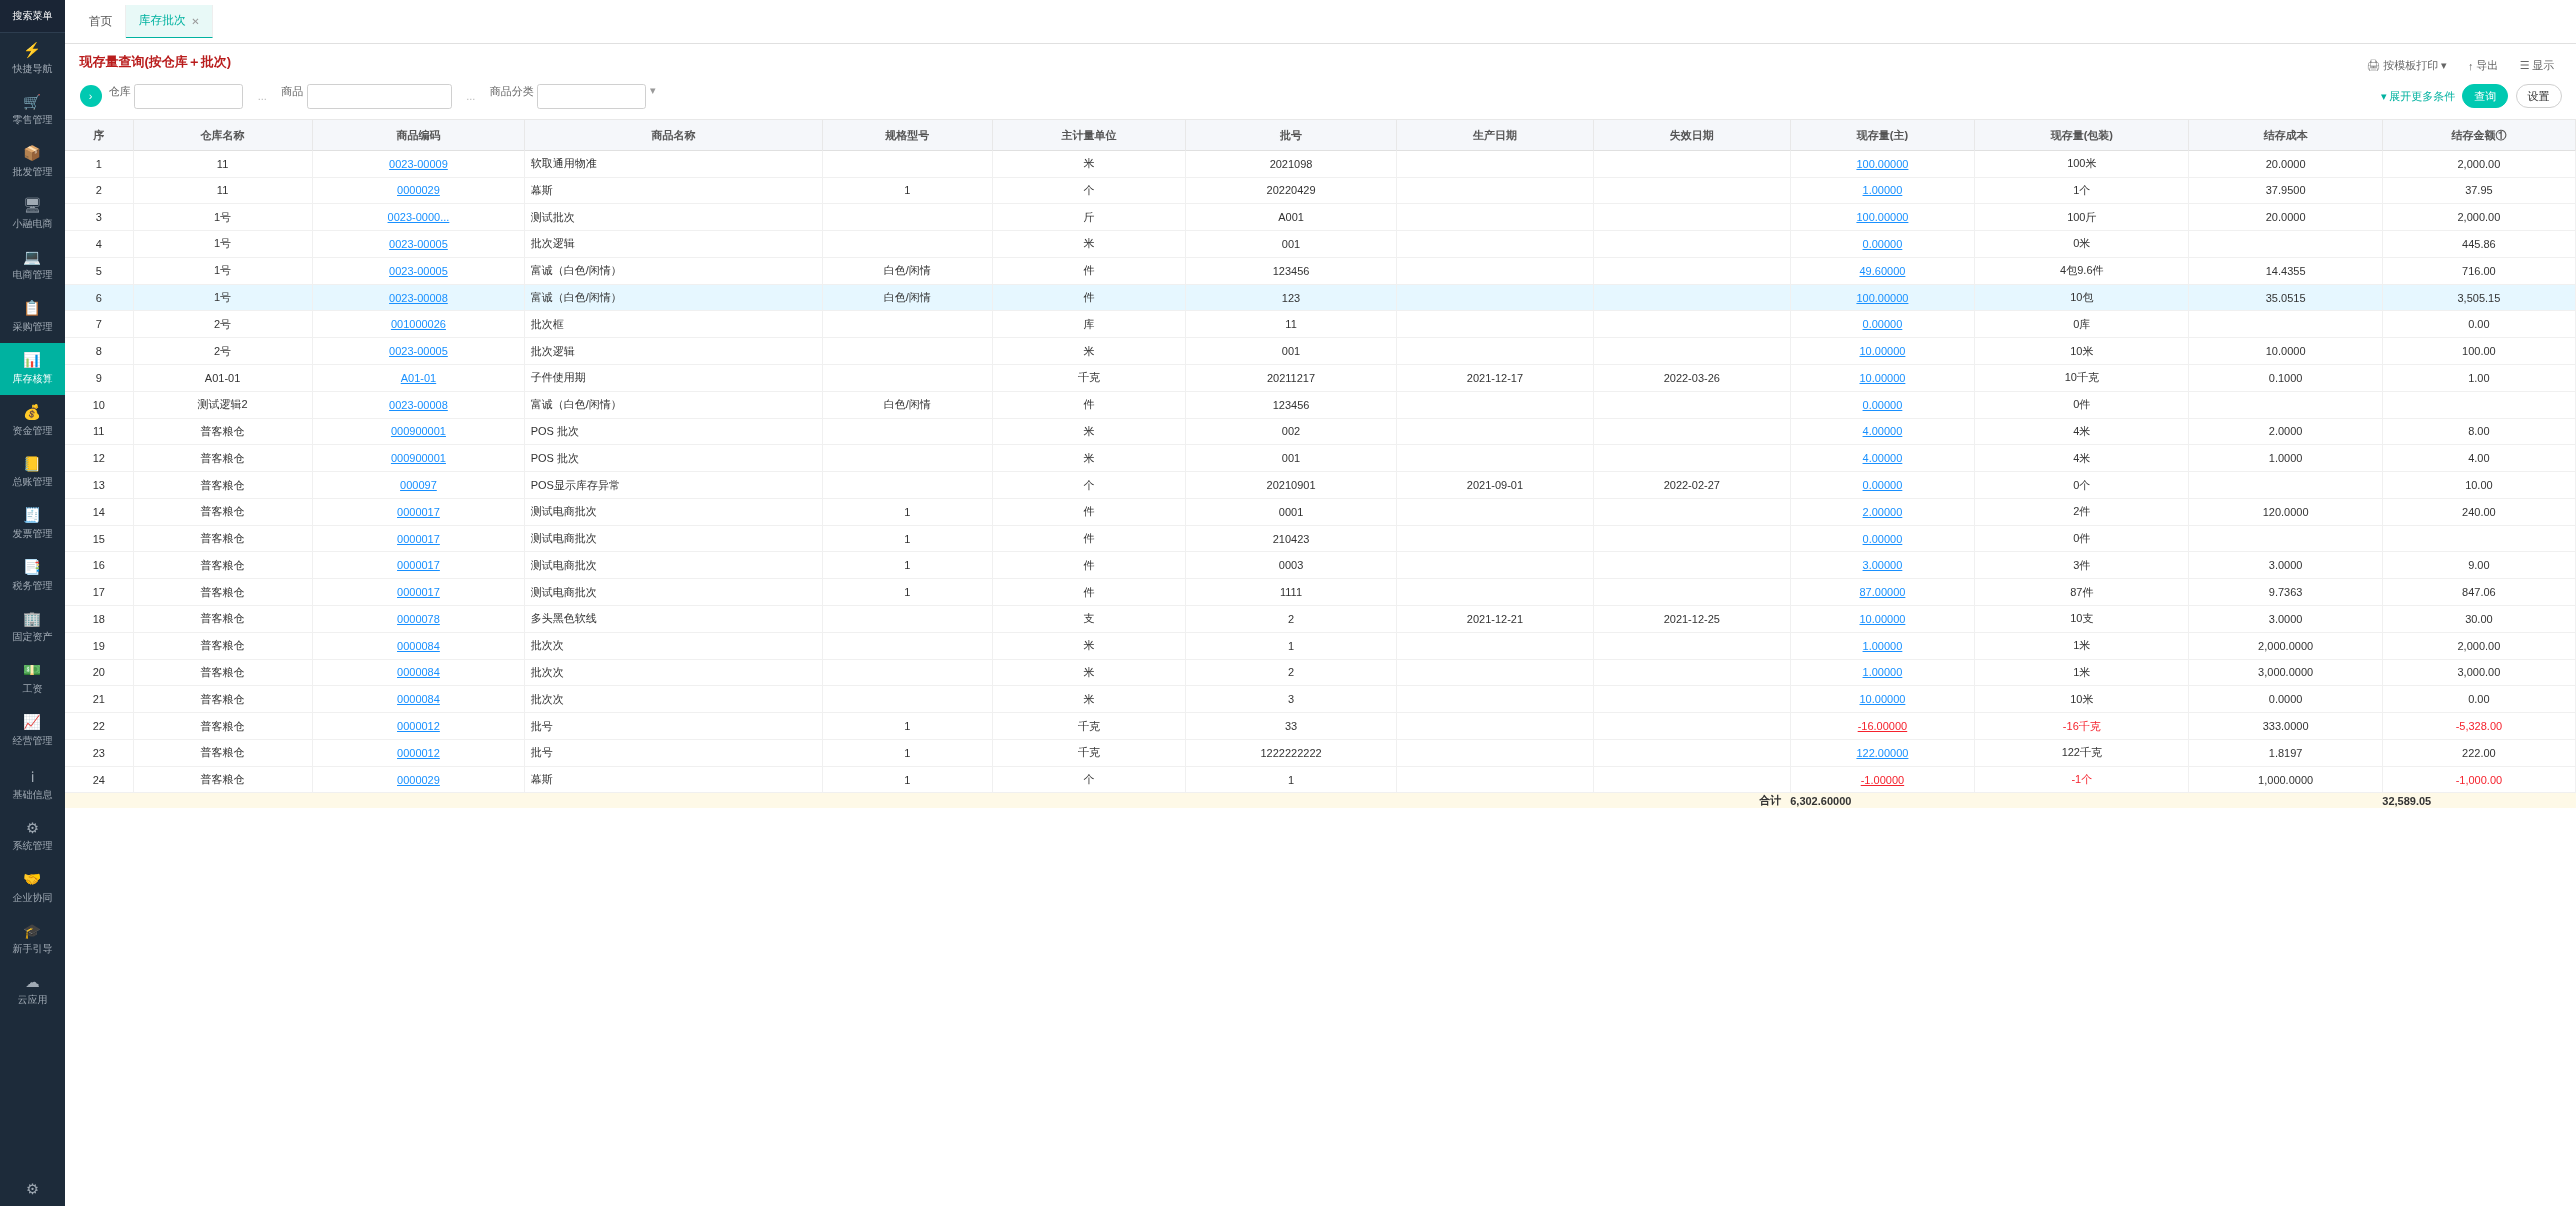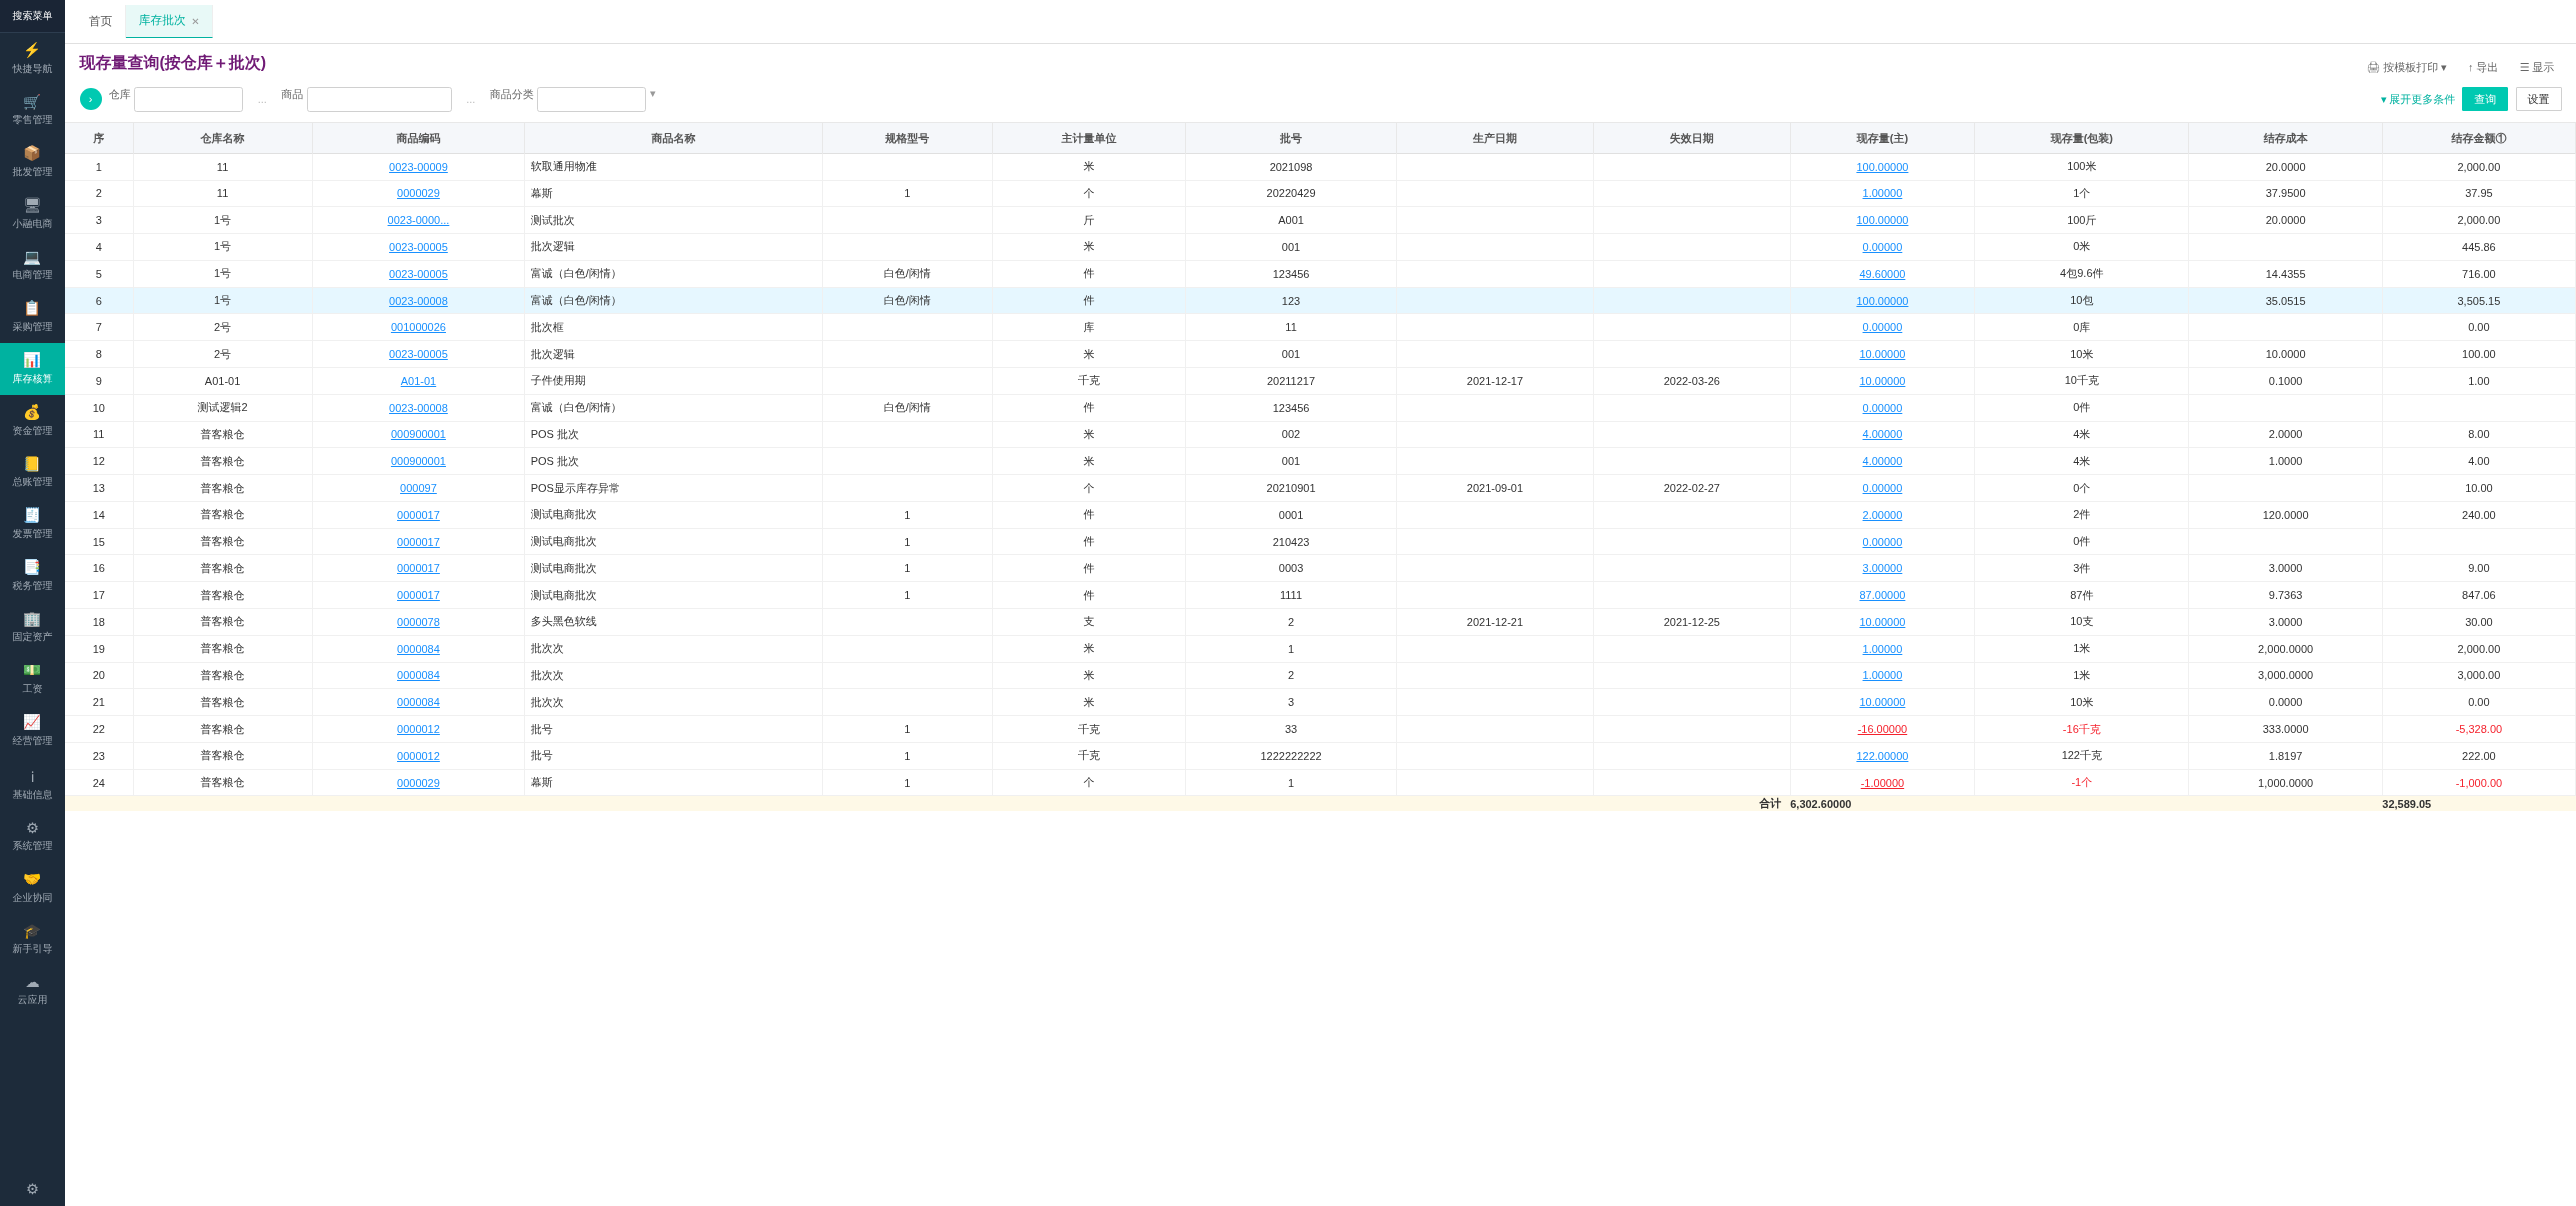--- a/index.html
+++ b/index.html
@@ -86,34 +86,34 @@
     .tab .close-icon { margin-left: 5.4px; color: #999; font-size: 10px; }
 
     
     .page-header {
       background: #fff;
       padding: 9px 14.5px 5.4px 14.5px;
       border-bottom: 0.9px solid #e8e8e8;
       flex-shrink: 0;
     }
     .page-title {
-      font-size: 16px;
+      font-size: 13px;
       font-weight: bold;
-      color: #701a75;
+      color: #b91c1c;
       margin-bottom: 7.2px;
     }
     .toolbar-actions {
       margin-left: auto;
       display: flex;
       align-items: center;
       gap: 7.2px;
     }
     .btn {
       padding: 3.6px 11px;
-      border-radius: 1px;
+      border-radius: 12px;
       border: 0.9px solid #d0d0d0;
       background: #fff;
       cursor: pointer;
       font-size: 11px;
       color: #333;
       display: flex;
       align-items: center;
       gap: 3.6px;
     }
     .btn-primary {

